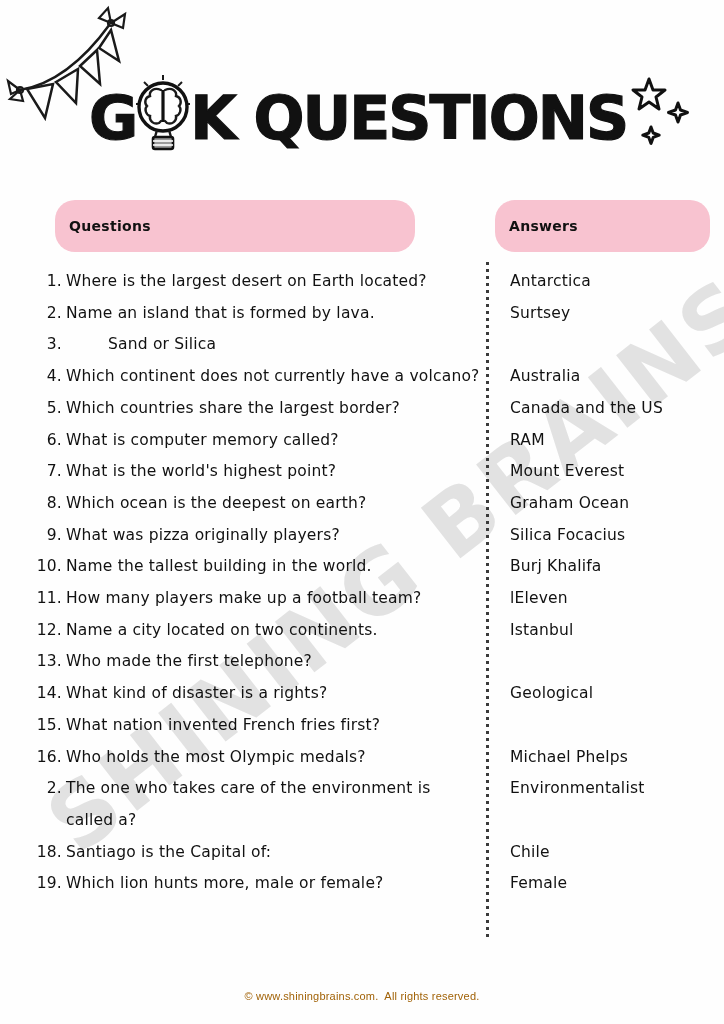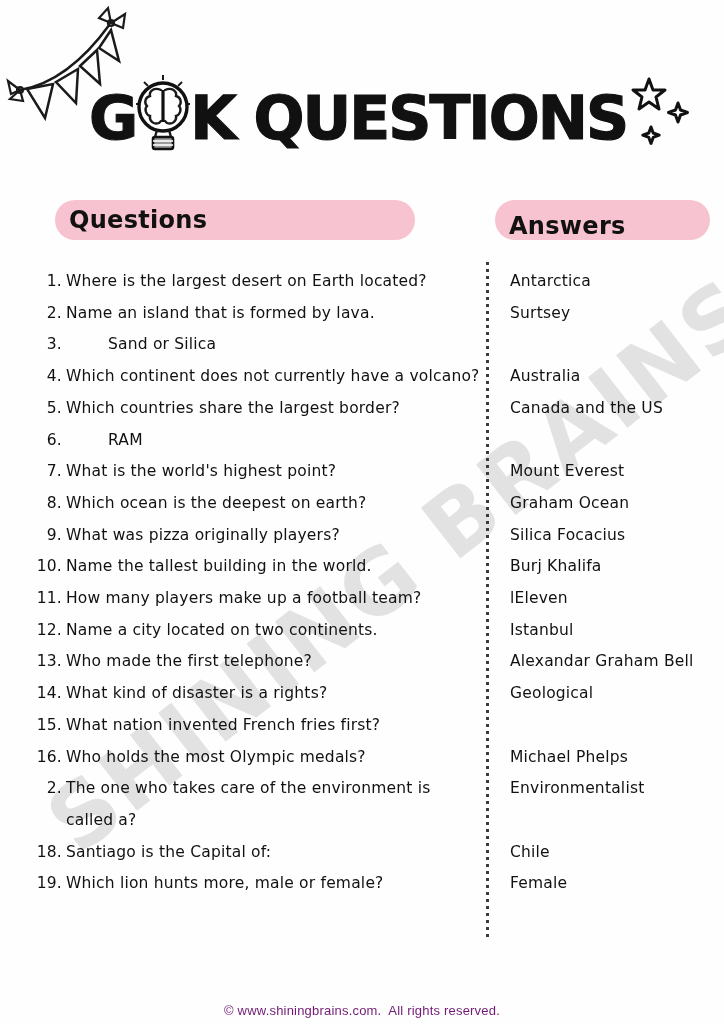--- a/index.html
+++ b/index.html
@@ -54,33 +54,33 @@
     -webkit-text-stroke: 1.2px #111;
     white-space: pre;
   }
   .bulb-icon-wrap { display: inline-block; margin: 0 -2px; transform: translateY(5px); }
   .stars-icon-wrap { display: inline-block; margin-left: 2px; transform: translateY(-2px); }
 
   
   .pill {
     position: absolute;
     top: 200px;
-    height: 40px;
+    height: 52px;
     background: #f8c3d0;
     border-radius: 20px;
     display: flex;
     align-items: center;
     padding-left: 14px;
-    font-size: 24px;
+    font-size: 14px;
     font-weight: bold;
     letter-spacing: 0.3px;
     z-index: 2;
   }
   .pill-questions { left: 55px; width: 360px; }
-  .pill-answers  { left: 495px; width: 215px; align-items: flex-end; }
+  .pill-answers  { left: 495px; width: 215px; }
 
   
   .divider {
     position: absolute;
     left: 486px;
     top: 262px;
     width: 3px;
     height: 675px;
     background-image: repeating-linear-gradient(to bottom, #3a3a3a 0 3px, transparent 3px 7px);
     z-index: 2;
@@ -103,25 +103,25 @@
   }
   .q-num { text-align: right; white-space: nowrap; }
   .q-text { padding-left: 4px; white-space: nowrap; }
   .a-text { padding-left: 46px; white-space: nowrap; }
 
   
   .footer {
     position: absolute;
     left: 0;
     right: 0;
-    bottom: 6px;
+    bottom: 22px;
     text-align: center;
     font-family: "Liberation Sans", sans-serif;
-    font-size: 13px;
-    color: #701a75;
+    font-size: 11px;
+    color: #a16207;
     letter-spacing: 0.2px;
     white-space: pre;
     z-index: 2;
   }
 
   svg .ink { stroke: #1a1a1a; fill: none; }
 </style>
 </head>
 <body>
 
@@ -214,20 +214,21 @@
     </div>
 
     <div class="qa-row">
       <span class="q-num">5.</span>
       <span class="q-text">Which countries share the largest border?</span>
       <span class="a-text">Canada and the US</span>
     </div>
 
     <div class="qa-row">
       <span class="q-num">6.</span>
+      <span class="q-text">What is computer memory called?</span>
       <span class="a-text">RAM</span>
     </div>
 
     <div class="qa-row">
       <span class="q-num">7.</span>
       <span class="q-text">What is the world's highest point?</span>
       <span class="a-text">Mount Everest</span>
     </div>
 
     <div class="qa-row">
@@ -256,21 +257,20 @@
 
     <div class="qa-row">
       <span class="q-num">12.</span>
       <span class="q-text">Name a city located on two continents.</span>
       <span class="a-text">Istanbul</span>
     </div>
 
     <div class="qa-row">
       <span class="q-num">13.</span>
       <span class="q-text">Who made the first telephone?</span>
-      <span class="a-text">Alexandar Graham Bell</span>
     </div>
 
     <div class="qa-row">
       <span class="q-num">14.</span>
       <span class="q-text">What kind of disaster is a rights?</span>
       <span class="a-text">Geological</span>
     </div>
 
     <div class="qa-row">
       <span class="q-num">15.</span>

